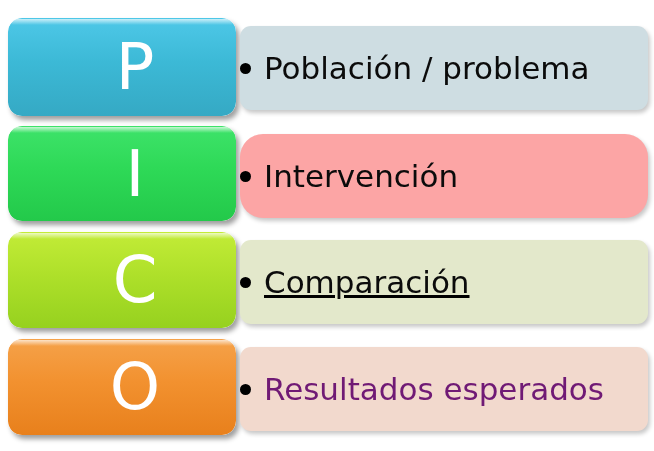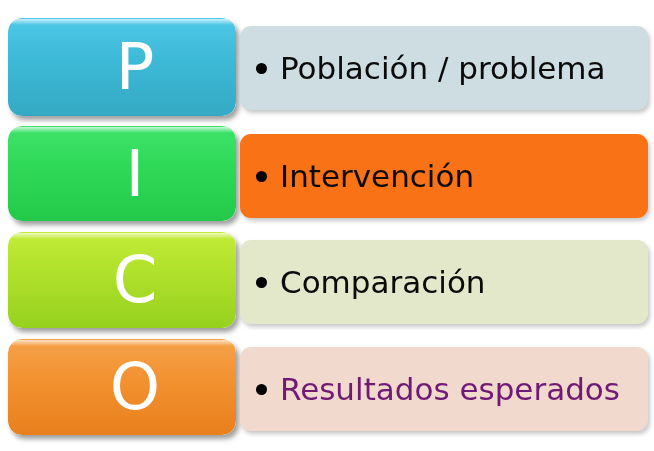--- a/index.html
+++ b/index.html
@@ -82,40 +82,39 @@
     box-shadow: 2px 3px 4px rgba(0,0,0,0.22);
     display: flex;
     align-items: center;
   }
   .panel-text {
     color: #0b0b0b;
     font-family: "DejaVu Sans", sans-serif;
     font-size: 31px;
     line-height: 1;
     font-weight: 400;
-    padding-left: 16px;
     white-space: nowrap;
   }
   .bullet-dot {
     display: inline-block;
     width: 11px;
     height: 11px;
     border-radius: 50%;
     background: #000000;
     margin-right: 13px;
     vertical-align: 5px;
   }
 
   
   .row-p .chip   { top: 18px;  height: 98px; }
   .row-p .panel  { top: 26px;  height: 84px; }
   .row-i .chip   { top: 126px; height: 95px; }
   .row-i .panel  { top: 134px; height: 84px; }
   .row-c .chip   { top: 232px; height: 96px; }
-  .row-c .panel  { top: 240px; height: 84px; }
+  .row-c .panel  { top: 240px; height: 84px; text-decoration: underline; }
   .row-o .chip   { top: 339px; height: 96px; }
   .row-o .panel  { top: 347px; height: 84px; }
 </style>
 </head>
 <body>
 
 <div id="pico-diagram" style="background: rgb(255, 255, 255);">
 
   <div class="pico-row row-p">
     <div class="chip">
@@ -127,21 +126,21 @@
       <div class="panel-text" style="color: rgb(11, 11, 11);"><span class="bullet-dot"></span><span>Población / problema</span></div>
     </div>
   </div>
 
   <div class="pico-row row-i">
     <div class="chip">
       <div class="chip-inner" style="background: linear-gradient(rgb(62, 227, 106) 0%, rgb(46, 217, 87) 45%, rgb(35, 201, 74) 100%);"></div>
       <div class="chip-gloss"></div>
       <div class="chip-letter" style="color: rgb(255, 255, 255);">I</div>
     </div>
-    <div class="panel" style="background: #f97316;">
+    <div class="panel" style="background: #fca5a5; border-radius: 23px;">
       <div class="panel-text" style="color: rgb(11, 11, 11);"><span class="bullet-dot"></span><span>Intervención</span></div>
     </div>
   </div>
 
   <div class="pico-row row-c">
     <div class="chip">
       <div class="chip-inner" style="background: linear-gradient(rgb(195, 236, 55) 0%, rgb(174, 224, 42) 45%, rgb(150, 209, 31) 100%);"></div>
       <div class="chip-gloss"></div>
       <div class="chip-letter" style="color: rgb(255, 255, 255);">C</div>
     </div>

